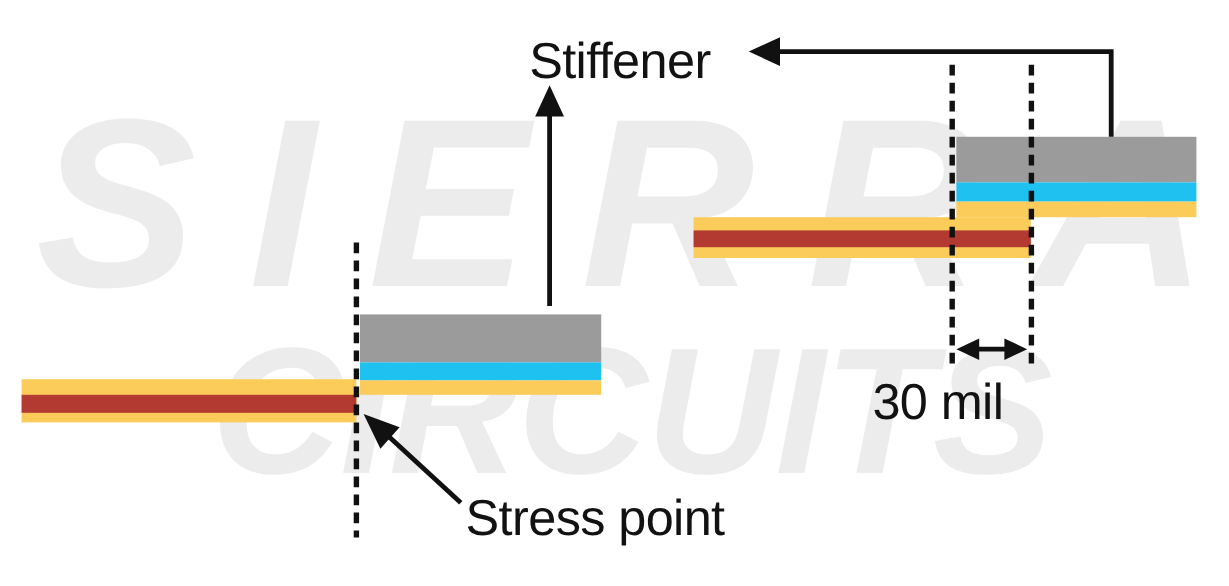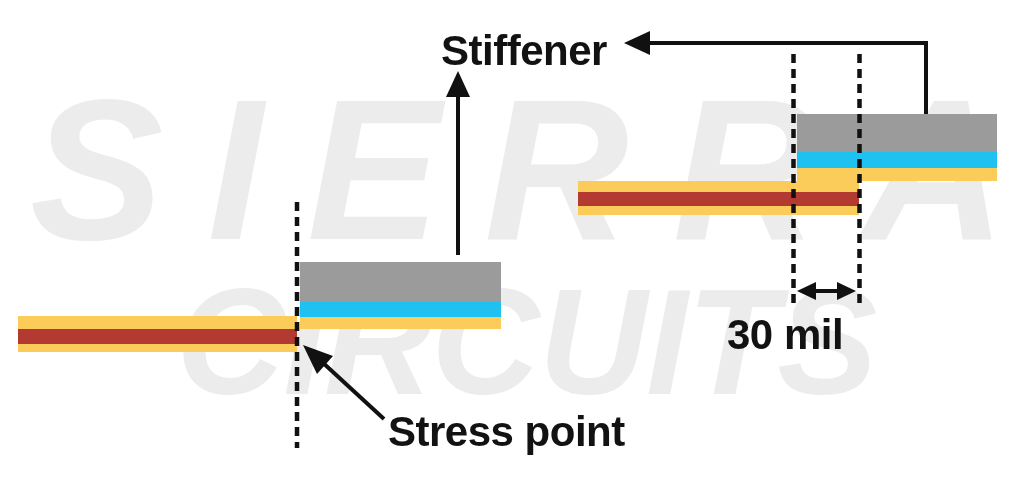--- a/index.html
+++ b/index.html
@@ -32,21 +32,21 @@
   #flex-right .copper{top:11px;height:14px;}
   #stiff-right-gray{left:797px;top:114px;width:200px;height:38px;}
   #stiff-right-blue{left:797px;top:152px;width:200px;height:16px;}
   #stiff-right-yellow{left:797px;top:168px;width:200px;height:13px;}
   
   #overlay{position:absolute;left:0;top:0;width:1024px;height:488px;pointer-events:none;}
   #overlay line, #overlay polyline{stroke:#111;fill:none;}
   #overlay polygon{fill:#111;stroke:none;}
   
   .lbl{
-    position:absolute;color:#121212;font-weight:bold;font-size:42px;
+    position:absolute;color:#121212;font-weight:normal;font-size:42px;
     line-height:1;white-space:nowrap;letter-spacing:-0.5px;
   }
   #lbl-stiffener{left:441px;top:30px;}
   #lbl-stress{left:388px;top:411px;}
   #lbl-overlap{left:727px;top:309px;width:200px;text-align:left;line-height:51px;}
 </style>
 </head>
 <body>
 
 <div id="canvas">

